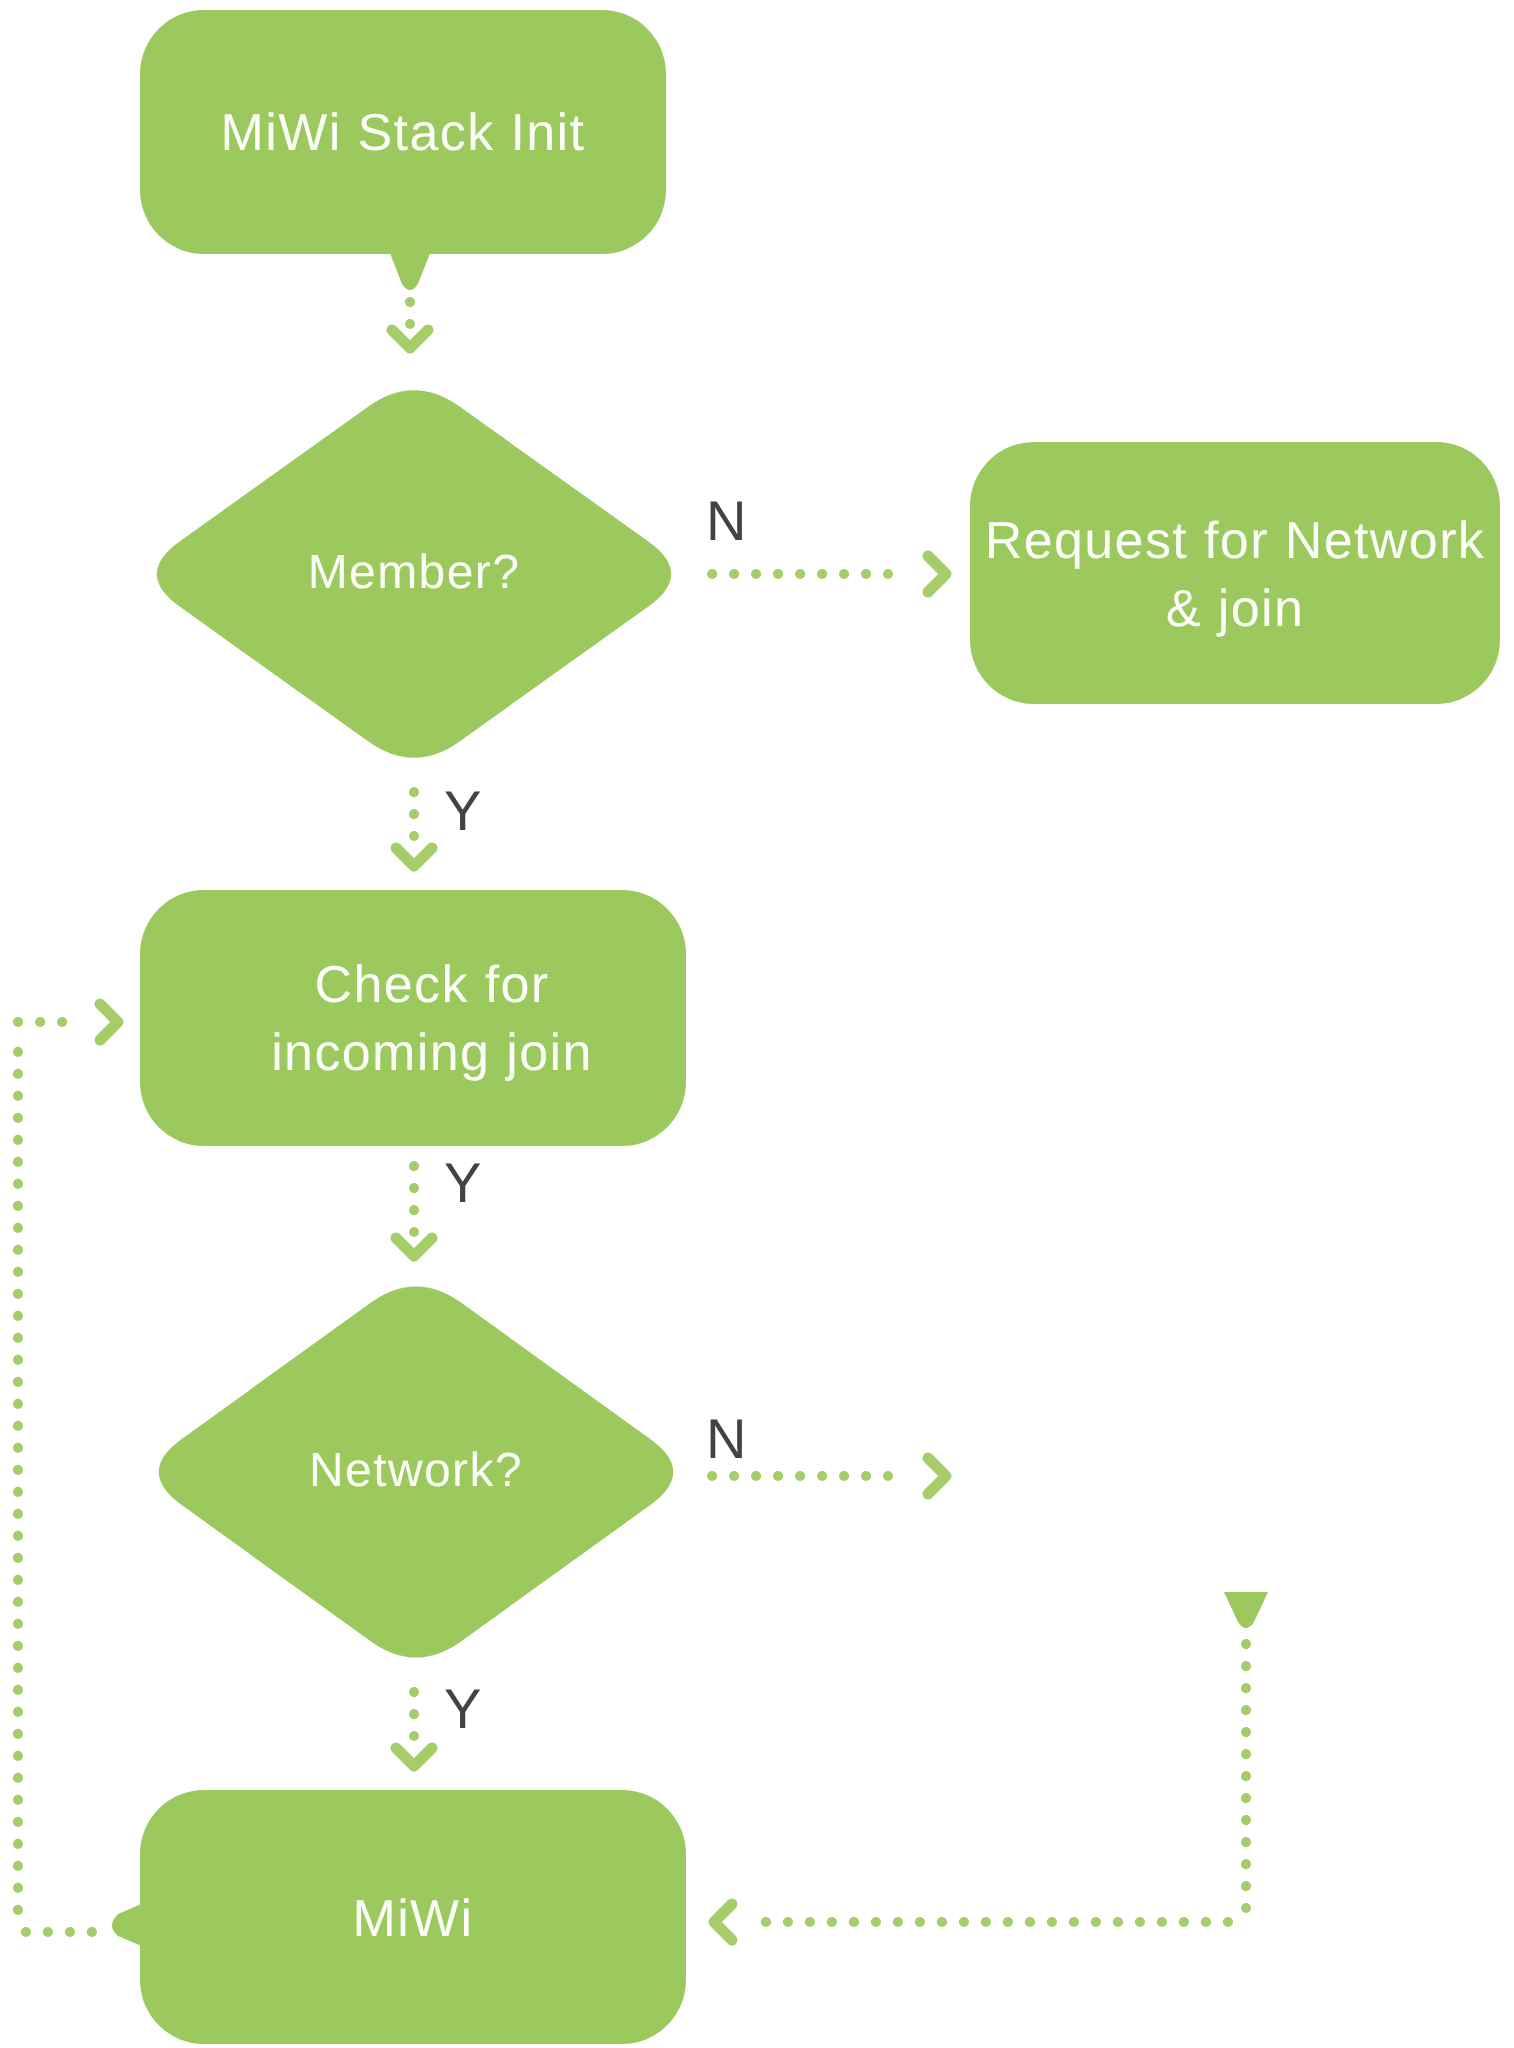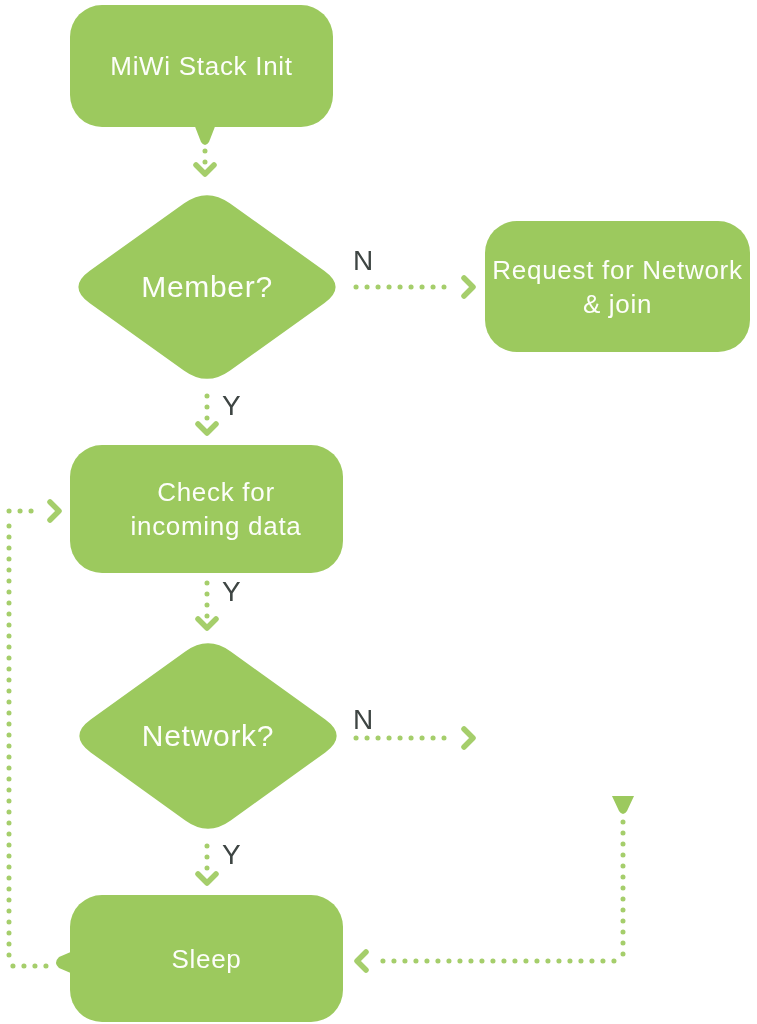--- a/index.html
+++ b/index.html
@@ -55,21 +55,21 @@
     line-height: 34px;
     text-align: center;
   }
   .decision-label {
     position: absolute;
     background: transparent;
     display: flex;
     align-items: center;
     justify-content: center;
     color: var(--text-white);
-    font-size: 30px;
+    font-size: 24px;
     letter-spacing: 0.7px;
     text-align: center;
   }
   .edge-label {
     position: absolute;
     color: var(--label-dark);
     font-size: 28px;
     font-weight: 400;
     line-height: 28px;
   }
@@ -132,26 +132,26 @@
     <span>MiWi Stack Init</span>
   </div>
 
   <div class="node n-search">
     <span>Request for Network</span>
     <span>&amp; join</span>
   </div>
 
   <div class="node n-check">
     <span>Check for</span>
-    <span>incoming data</span>
+    <span>incoming join</span>
   </div>
 
 
   <div class="node n-sleep">
-    <span>Sleep</span>
+    <span>MiWi</span>
   </div>
 
   <div class="decision-label n-member">
     <span>Member?</span>
   </div>
 
   <div class="decision-label n-request">
     <span>Network?</span>
   </div>
 

